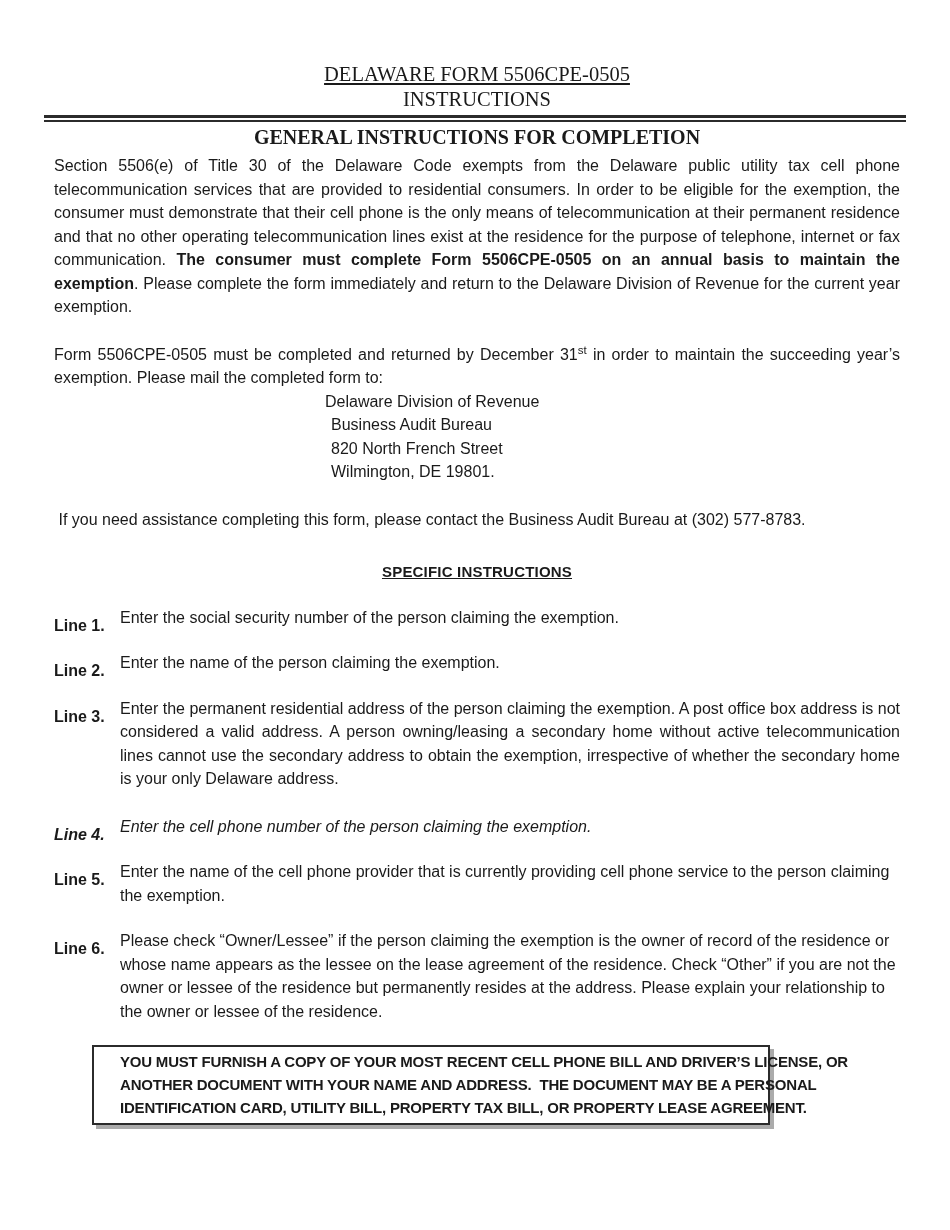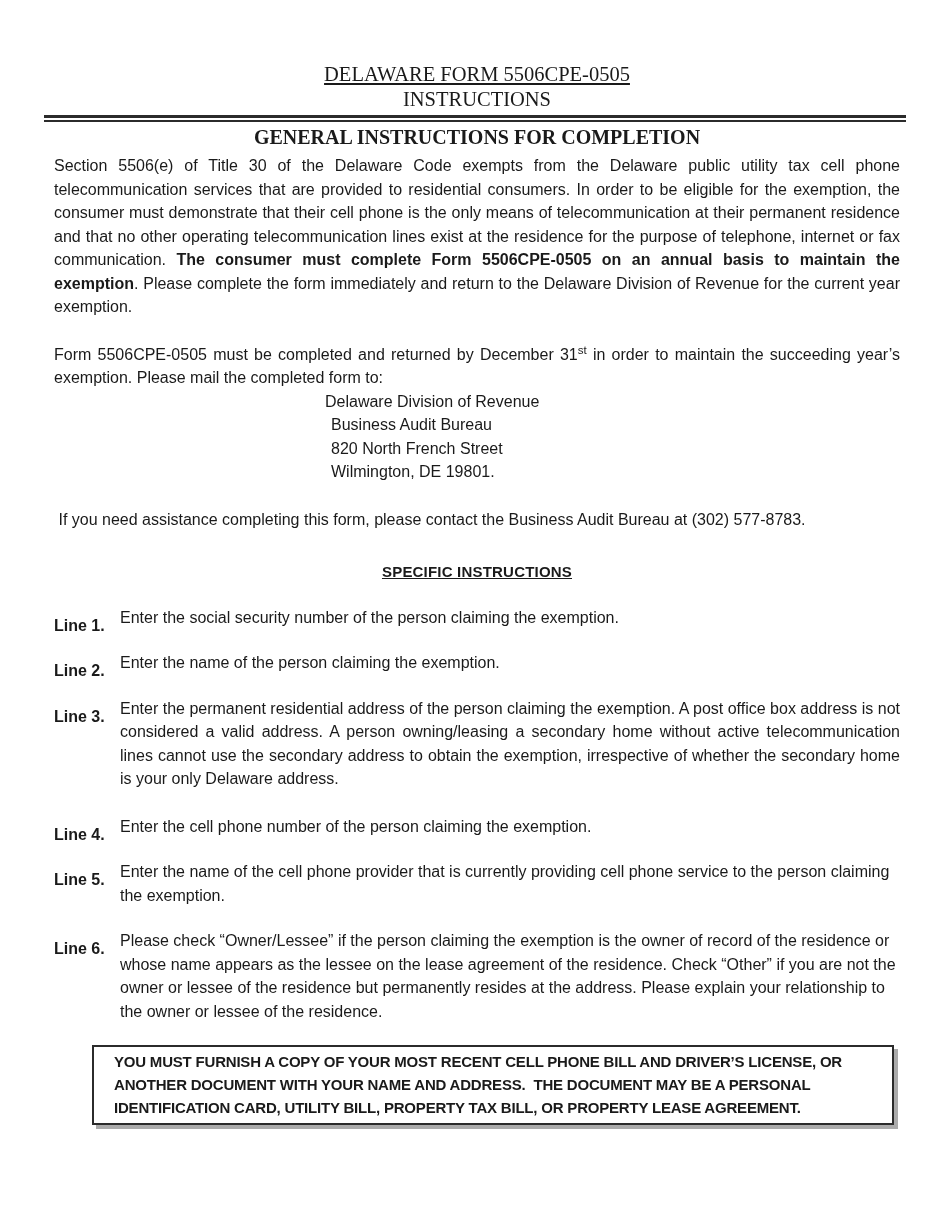--- a/index.html
+++ b/index.html
@@ -36,28 +36,28 @@
   .address .address-line + .address-line { padding-left: 6px; }
 
   .assist { margin-top: 24px; white-space: pre-wrap; }
 
   .specific-heading {
     text-align: center; font-weight: bold; font-size: 15px;
     margin-top: 29px; text-decoration: underline; letter-spacing: 0.2px;
   }
 
   .line-item { position: relative; padding-left: 66px; margin-top: 22px; }
-  .line-item.gap-lg { margin-top: 24px; }
+  .line-item.gap-lg { margin-top: 24px; font-style: italic; }
   .line-item .label { position: absolute; left: 0; top: 8px; font-weight: bold; }
   .line-item.justify .text-block { text-align: justify; }
   .text-block { display: block; }
 
   .notice {
-    margin: 22px 0 0 38px; width: 802px; box-sizing: border-box;
-    border: 2px solid #2b2b2b; padding: 3px 8px 4px 20px;
+    margin: 22px 0 0 38px; width: 678px; box-sizing: border-box;
+    border: 2px solid #2b2b2b; padding: 3px 8px 4px 26px;
     font-weight: bold; line-height: 23px;
     box-shadow: 4px 4px 0 #ababab;
   }
   .notice-line { white-space: pre; font-size: 15px; letter-spacing: -0.2px; }
 </style>
 </head>
 <body>
 
 <div class="page">
 

